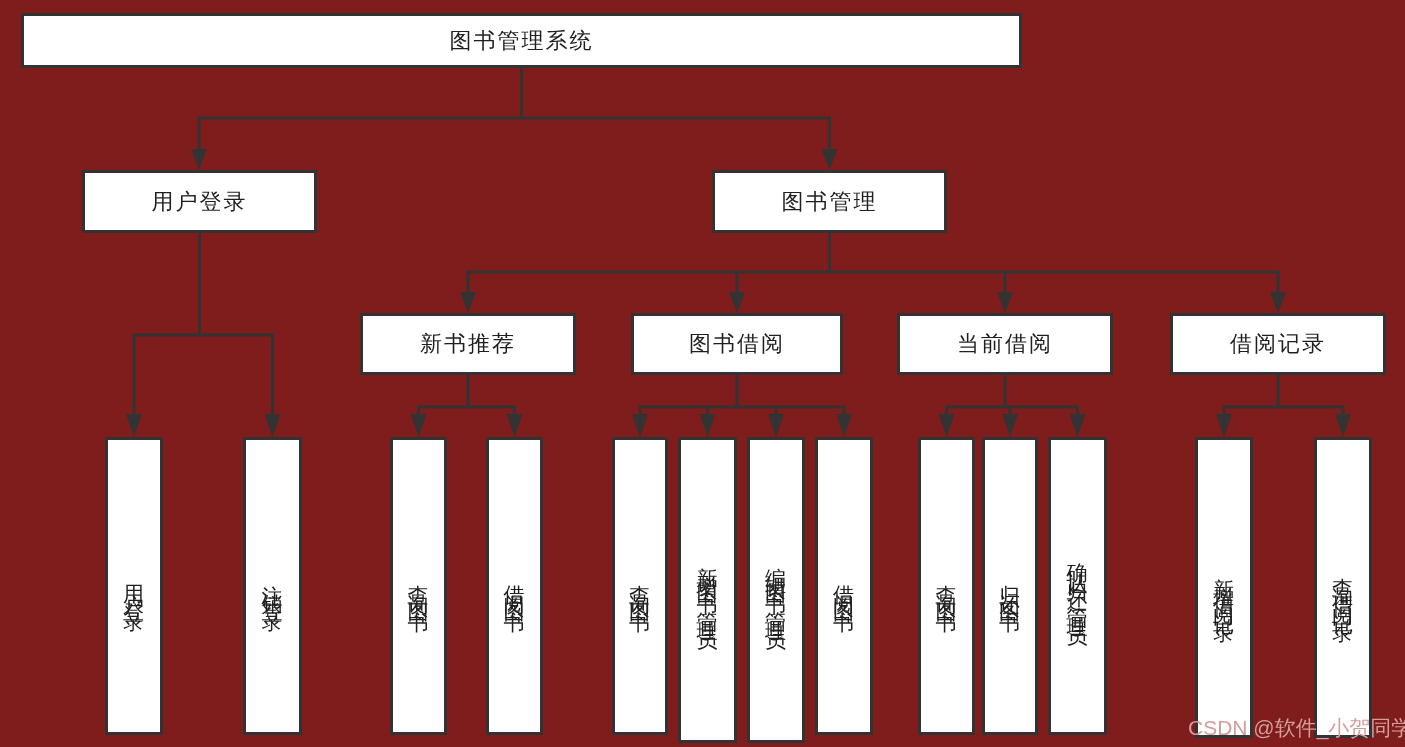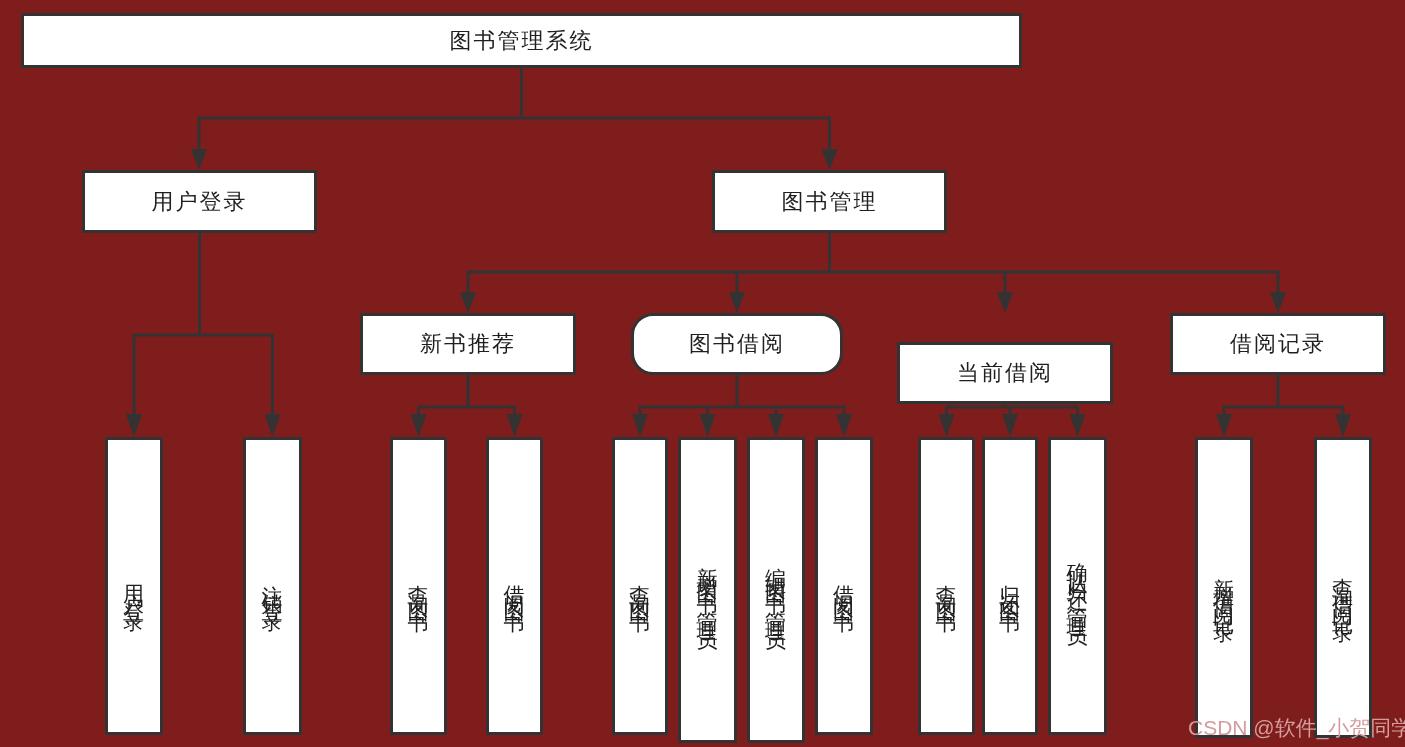--- a/index.html
+++ b/index.html
@@ -34,22 +34,22 @@
     font-size:21px;
     letter-spacing:9px;
     line-height:1;
     white-space:nowrap;
   }
   
   #b-root   {left:21px;  top:13px;  width:1001px; height:55px;}
   #b-login  {left:82px;  top:170px; width:235px;  height:63px;}
   #b-mgmt   {left:712px; top:170px; width:235px;  height:63px;}
   #b-rec    {left:360px; top:313px; width:216px;  height:62px;}
-  #b-bor    {left:631px; top:313px; width:212px;  height:62px;border-radius:22px;}
-  #b-cur    {left:897px; top:313px; width:216px;  height:62px;margin-top:29px;}
+  #b-bor    {left:631px; top:313px; width:212px;  height:62px;}
+  #b-cur    {left:897px; top:313px; width:216px;  height:62px;}
   #b-rcd    {left:1170px;top:313px; width:216px;  height:62px;}
   #l-login  {left:105px; top:437px; width:58px; height:298px;}
   #l-logout {left:243px; top:437px; width:59px; height:298px;}
   #l-rec-q  {left:390px; top:437px; width:57px; height:298px;}
   #l-rec-b  {left:486px; top:437px; width:57px; height:298px;}
   #l-bor-q  {left:612px; top:437px; width:56px; height:298px;}
   #l-bor-a  {left:678px; top:437px; width:59px; height:306px;}
   #l-bor-e  {left:747px; top:437px; width:58px; height:306px;}
   #l-bor-b  {left:815px; top:437px; width:58px; height:298px;}
   #l-cur-q  {left:918px; top:437px; width:57px; height:298px;}

